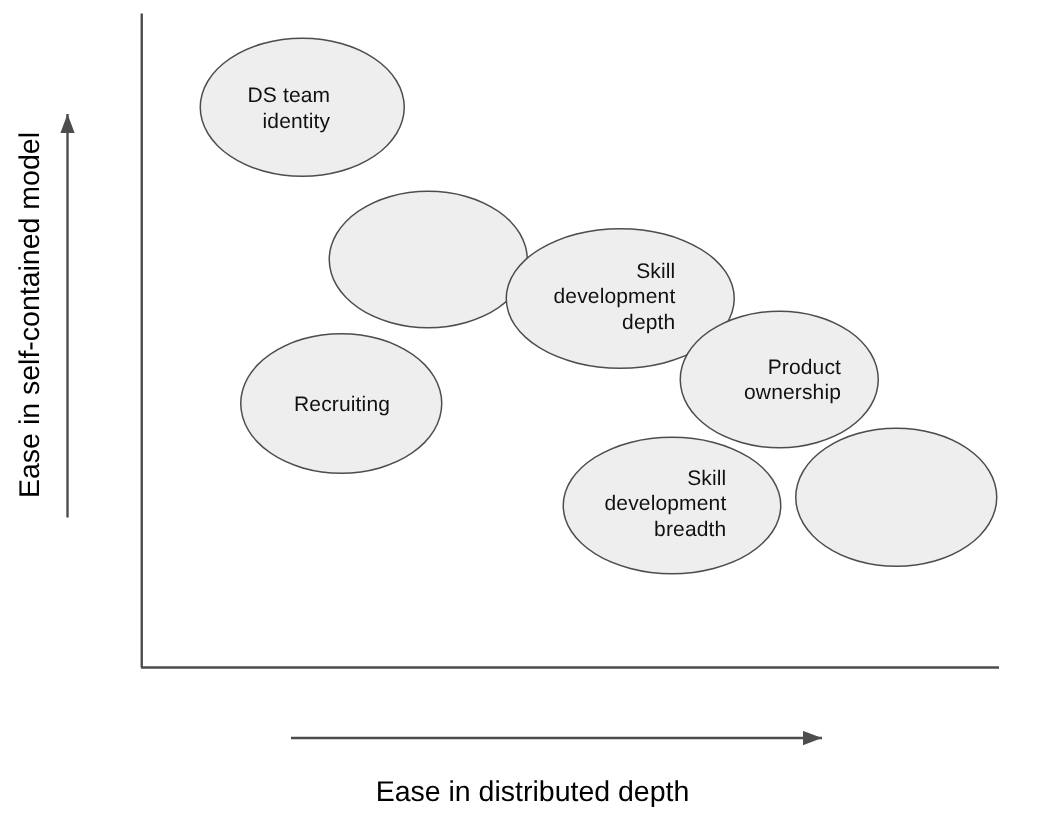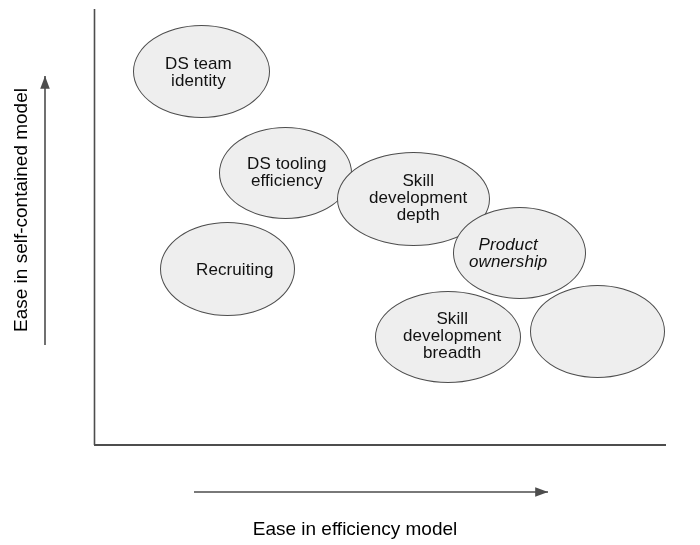--- a/index.html
+++ b/index.html
@@ -31,24 +31,24 @@
   .bubble {
     position: absolute;
     box-sizing: border-box;
     border: 1.4px solid #4d4d4d;
     border-radius: 50%;
     background: #eeeeee;
     display: block;
   }
   .bubble-label {
     position: absolute;
-    font-size: 17px;
+    font-size: 14px;
     line-height: 17px;
     color: #111111;
-    text-align: center;
+    text-align: right;
     white-space: pre-line;
     letter-spacing: 0.1px;
   }
   #y-axis-label {
     position: absolute;
     left: 0;
     top: 0;
     transform-origin: 0 0;
     font-size: 19px;
     line-height: 22px;
@@ -82,37 +82,35 @@
     <line x1="94.5" y1="9" x2="94.5" y2="445" stroke="#4d4d4d" stroke-width="1.6"></line>
     <line x1="94" y1="445" x2="666" y2="445" stroke="#4d4d4d" stroke-width="1.8"></line>
 
     <line x1="45" y1="345" x2="45" y2="76" stroke="#4d4d4d" stroke-width="1.6" marker-end="url(#arrowhead-up)"></line>
 
     <line x1="194" y1="492" x2="548" y2="492" stroke="#4d4d4d" stroke-width="1.6" marker-end="url(#arrowhead-right)"></line>
   </svg>
 
   <div id="y-axis-label" style="transform: rotate(-90deg) translate(-332px, 10px);">Ease in self-contained model</div>
 
-  <div id="x-axis-label" style="left: 155px; top: 518px; width: 400px;">Ease in efficiency model</div>
+  <div id="x-axis-label" style="left: 155px; top: 518px; width: 400px;">Ease in distributed depth</div>
 
   <div class="bubble" style="left:133px; top:25px; width:137px; height:93px;"></div>
   <div class="bubble" style="left:219px; top:127px; width:133px; height:92px;"></div>
   <div class="bubble" style="left:337px; top:152px; width:153px; height:94px;"></div>
   <div class="bubble" style="left:160px; top:222px; width:135px; height:94px;"></div>
   <div class="bubble" style="left:453px; top:207px; width:133px; height:92px;"></div>
   <div class="bubble" style="left:375px; top:291px; width:146px; height:92px;"></div>
   <div class="bubble" style="left:530px; top:285px; width:135px; height:93px;"></div>
 
   <div class="bubble-label" style="left:165px; top:55px;">DS team
 identity</div>
-  <div class="bubble-label" style="left:247px; top:155px;">DS tooling
-efficiency</div>
   <div class="bubble-label" style="left:369px; top:172px;">Skill
 development
 depth</div>
   <div class="bubble-label" style="left:196px; top:261px;">Recruiting</div>
-  <div class="bubble-label" style="left:469px; top:236px;font-style:italic;">Product
+  <div class="bubble-label" style="left:496px; top:236px;">Product
 ownership</div>
   <div class="bubble-label" style="left:403px; top:310px;">Skill
 development
 breadth</div>
 
 </div>
 
 </body></html>

